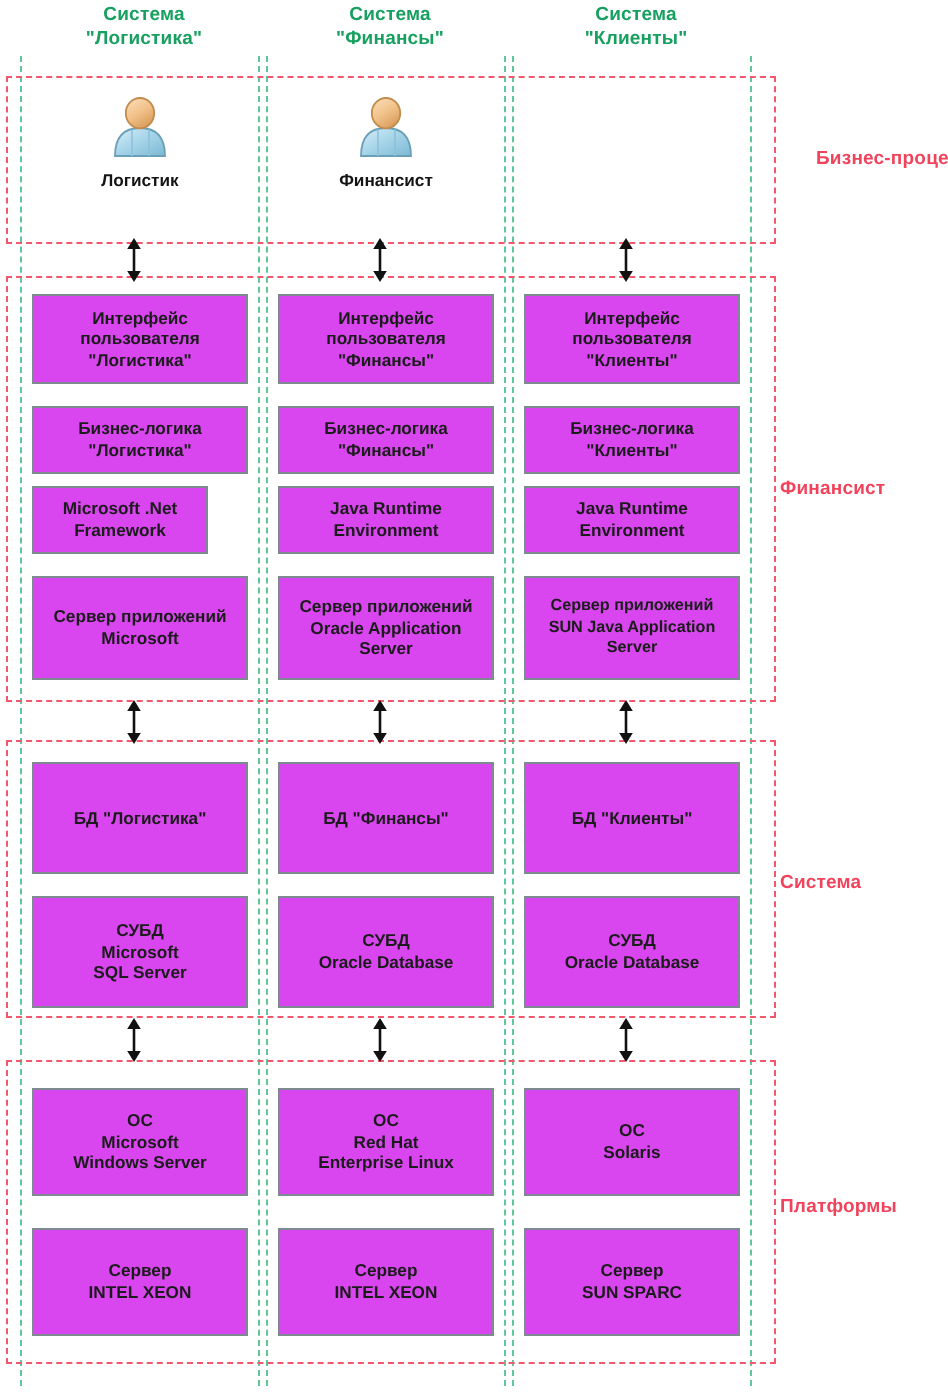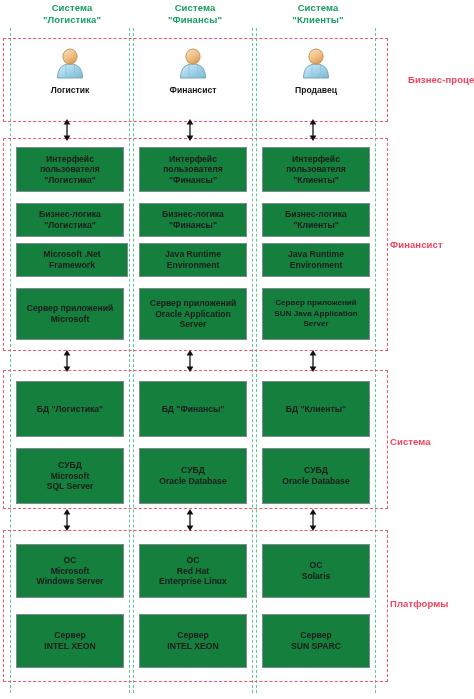--- a/index.html
+++ b/index.html
@@ -46,21 +46,21 @@
     font-size:9.5px;
     font-weight:bold;
     white-space:nowrap;
     letter-spacing:.1px;
   }
 
   
   .box{
     position:absolute;
     box-sizing:border-box;
-    background:#15803d;
+    background:#d946ef;
     border:1px solid #7d8b91;
     display:flex;
     align-items:center;
     justify-content:center;
     text-align:center;
     color:#1b1b1b;
     font-size:8.6px;
     font-weight:bold;
     line-height:10.6px;
     padding:2px 3px;
@@ -144,29 +144,20 @@
   <div class="actor" style="left:153px;top:47px;width:80px;">
     <svg class="person" viewBox="0 0 34 34">
       <path d="M4.5 31 C4.5 20.5 10 17 17 17 C24 17 29.5 20.5 29.5 31 Z" fill="url(#bodyG)" stroke="#6a9fb8" stroke-width="0.9"></path>
       <path d="M13 17.6 C13 24 13 27.5 13 31" fill="none" stroke="#8dc2da" stroke-width="0.8"></path>
       <path d="M21.5 17.6 C21.5 24 21.5 27.5 21.5 31" fill="none" stroke="#8dc2da" stroke-width="0.8"></path>
       <ellipse cx="17" cy="9.6" rx="7.1" ry="7.6" fill="url(#headG)" stroke="#c08b4c" stroke-width="0.9"></ellipse>
     </svg>
     <div class="cap">Финансист</div>
   </div>
 
-  <div class="actor" style="left:276px;top:47px;width:80px;">
-    <svg class="person" viewBox="0 0 34 34">
-      <path d="M4.5 31 C4.5 20.5 10 17 17 17 C24 17 29.5 20.5 29.5 31 Z" fill="url(#bodyG)" stroke="#6a9fb8" stroke-width="0.9"></path>
-      <path d="M13 17.6 C13 24 13 27.5 13 31" fill="none" stroke="#8dc2da" stroke-width="0.8"></path>
-      <path d="M21.5 17.6 C21.5 24 21.5 27.5 21.5 31" fill="none" stroke="#8dc2da" stroke-width="0.8"></path>
-      <ellipse cx="17" cy="9.6" rx="7.1" ry="7.6" fill="url(#headG)" stroke="#c08b4c" stroke-width="0.9"></ellipse>
-    </svg>
-    <div class="cap">Продавец</div>
-  </div>
 
   <svg class="conn" style="left:60px;top:119px;width:14px;height:22px;" viewBox="0 0 14 22">
     <line x1="7" y1="3" x2="7" y2="19" stroke="#111" stroke-width="1.3"></line>
     <polygon points="7,0 3.6,5.5 10.4,5.5" fill="#111"></polygon>
     <polygon points="7,22 3.6,16.5 10.4,16.5" fill="#111"></polygon>
   </svg>
   <svg class="conn" style="left:183px;top:119px;width:14px;height:22px;" viewBox="0 0 14 22">
     <line x1="7" y1="3" x2="7" y2="19" stroke="#111" stroke-width="1.3"></line>
     <polygon points="7,0 3.6,5.5 10.4,5.5" fill="#111"></polygon>
     <polygon points="7,22 3.6,16.5 10.4,16.5" fill="#111"></polygon>
@@ -183,21 +174,21 @@
       <span>пользователя</span>
       <span>"Логистика"</span>
     </div>
   </div>
   <div class="box" style="left:16px;top:203px;width:108px;height:34px;">
     <div>
       <span>Бизнес-логика</span>
       <span>"Логистика"</span>
     </div>
   </div>
-  <div class="box" style="left:16px;top:243px;width:112px;height:34px;">
+  <div class="box" style="left:16px;top:243px;width:88px;height:34px;">
     <div>
       <span>Microsoft .Net</span>
       <span>Framework</span>
     </div>
   </div>
   <div class="box" style="left:16px;top:288px;width:108px;height:52px;">
     <div>
       <span>Сервер приложений</span>
       <span>Microsoft</span>
     </div>

